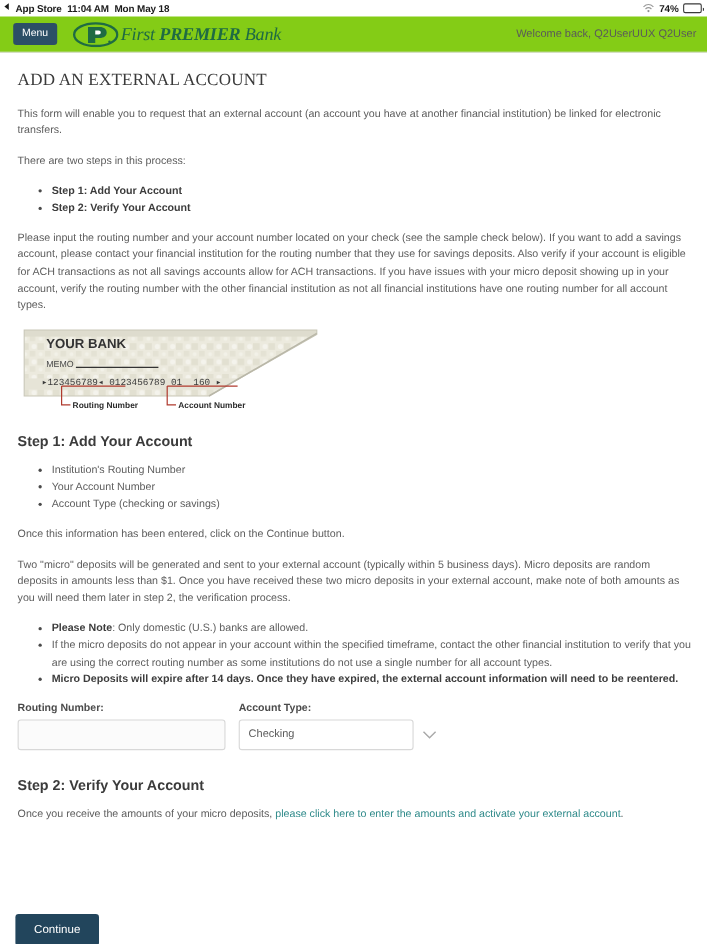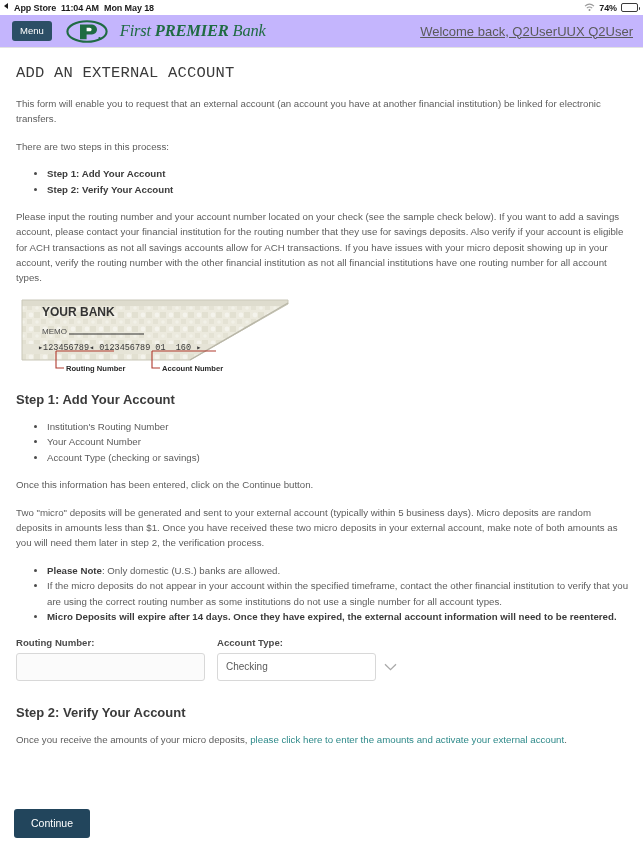--- a/index.html
+++ b/index.html
@@ -49,72 +49,71 @@
     right: -3px; top: 2.5px;
     width: 1.5px; height: 3px;
     background: #3a3a3a;
     border-radius: 0 1px 1px 0;
   }
   .batt-fill { height: 100%; width: 74%; background: #3a3a3a; border-radius: 1px; }
 
   
   .appheader {
     height: 33px;
-    background: #c4b5fd;
+    background: #84cc16;
     border-bottom: 1px solid #e2e2e2;
     display: flex;
     align-items: center;
     padding: 0 10px 0 12px;
   }
   .menu-btn {
     background: #2c4f66;
     color: #ffffff;
     border: none;
     border-radius: 3px;
     font-size: 9.5px;
     font-family: "Liberation Sans", sans-serif;
     padding: 5px 8px 6px;
     cursor: pointer;
     line-height: 1;
   }
   .logo-wrap {
     display: flex;
     align-items: center;
     margin-left: 14px;
-    gap: 12px;
+    gap: 2px;
   }
   .logo-mark { display: block; }
   .logo-text {
     font-family: "Liberation Serif", serif;
     font-size: 16.5px;
     font-style: italic;
     color: #1f6b43;
     white-space: nowrap;
     letter-spacing: -0.2px;
   }
   .logo-text b { font-weight: 700; font-style: italic; }
   .logo-text .lt-light { font-weight: 400; }
   .welcome {
     margin-left: auto;
-    font-size: 13px;
+    font-size: 10px;
     color: #5a5a5a;
     white-space: nowrap;
-    text-decoration: underline;
   }
 
   
   .page { padding: 16px 14px 0 16px; }
 
   h1.page-title {
     font-size: 15.5px;
     font-weight: 400;
     color: #3b3b3b;
     margin: 0 0 14px 0;
     letter-spacing: 0.2px;
-    font-family: Liberation Mono, monospace;
+    font-family: Liberation Serif, serif;
   }
 
   p.body-text, .body-text {
     font-size: 9.7px;
     line-height: 1.58;
     color: #5d5d5d;
     margin: 0 0 12px 0;
   }
   .tight { margin-bottom: 6px; }
 
@@ -190,21 +189,21 @@
     pointer-events: none;
   }
   .second-row { margin-top: 10px; }
 
   .link-teal { color: #2f8a8a; text-decoration: none; }
 
   
   .footer {
     position: absolute;
     left: 14px;
-    top: 809px;
+    top: 831px;
   }
   .continue-btn {
     background: #22455c;
     color: #ffffff;
     border: none;
     border-radius: 3px;
     font-size: 10.5px;
     font-family: "Liberation Sans", sans-serif;
     padding: 9px 17px;
     cursor: pointer;

